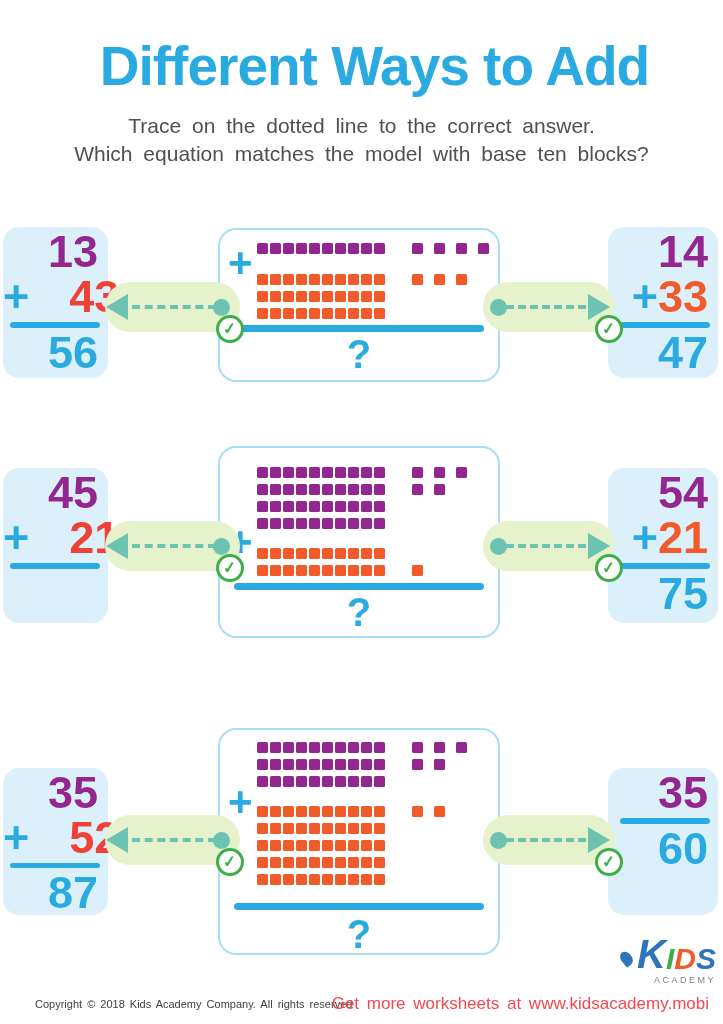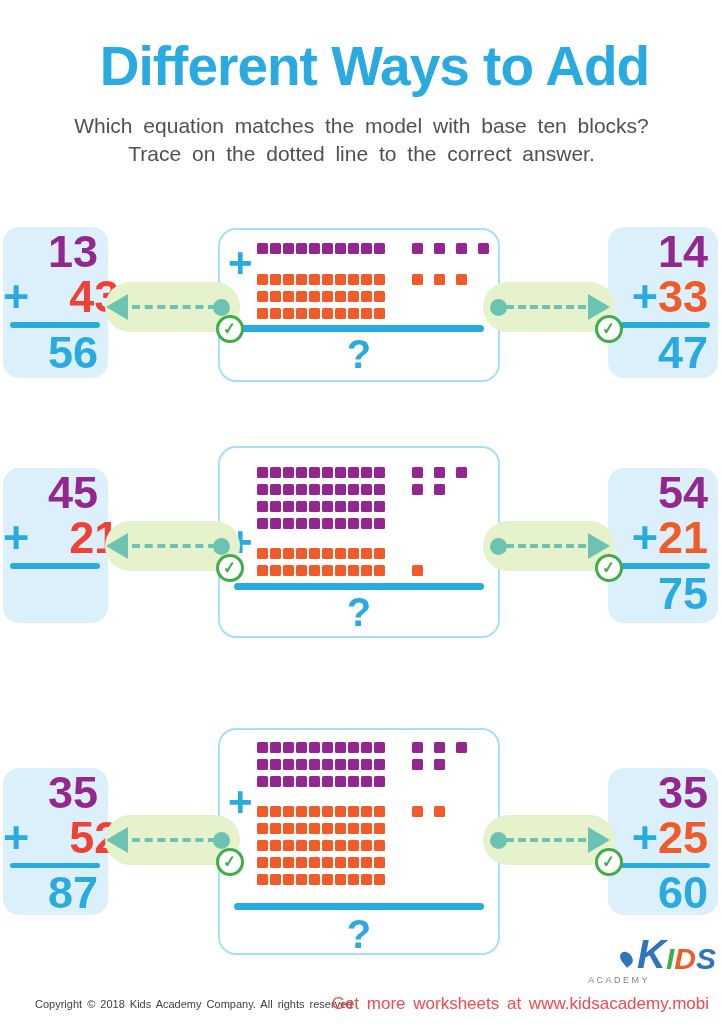--- a/index.html
+++ b/index.html
@@ -79,34 +79,34 @@
   
   .logo{position:absolute;left:588px;top:934px;width:128px;height:56px;}
   .logo-word{display:flex;align-items:flex-end;justify-content:flex-end;font-weight:bold;
              font-style:italic;line-height:1;}
   .logo-drop{width:11px;height:15px;background:var(--logo-blue);border-radius:50% 50% 50% 0;
              transform:rotate(-40deg);margin:0 5px 8px 0;}
   .logo-k{color:var(--logo-blue);font-size:40px;}
   .logo-i{color:var(--check-green);font-size:30px;}
   .logo-d{color:var(--orange);font-size:30px;}
   .logo-s{color:var(--logo-blue);font-size:30px;}
-  .logo-academy{color:#808285;font-size:9px;letter-spacing:2.5px;
+  .logo-academy{text-align:right;color:#808285;font-size:9px;letter-spacing:2.5px;
                 font-style:normal;margin-top:1px;}
   .copyright{position:absolute;left:35px;top:998px;font-size:11px;color:#414042;word-spacing:2px;}
   .promo{position:absolute;right:14px;top:994px;font-size:17px;color:var(--footer-red);word-spacing:3px;}
 </style>
 </head>
 <body>
 
 <div class="page">
 
   <div class="title">Different Ways to Add</div>
   <div class="subtitle">
+    <div>Trace on the dotted line to the correct answer.</div>
     <div>Which equation matches the model with base ten blocks?</div>
-    <div>Trace on the dotted line to the correct answer.</div>
   </div>
 
   <div class="row r1">
     <div class="pill pill-left"></div>
     <div class="pill pill-right"></div>
 
     <div class="eq-box eq-left">
       <div class="eq-num eq-a1">13</div>
       <div class="eq-num"><span class="eq-plus">+</span><span class="eq-a2-red">43</span></div>
       <div class="eq-underline"></div>
@@ -484,21 +484,20 @@
               </div>
             </div>
           </div>
       </div>
       <div class="model-line"></div>
       <div class="qmark">?</div>
     </div>
 
     <div class="eq-box eq-right">
       <div class="eq-num eq-a1">35</div>
-      <div class="eq-num"><span class="eq-plus">+</span><span class="eq-a2-orange">25</span></div>
       <div class="eq-underline"></div>
       <div class="eq-num eq-sum">60</div>
     </div>
 
     <div class="dash dash-left"></div>
     <div class="tri tri-left"></div>
     <div class="dot dot-left"></div>
     <div class="dash dash-right"></div>
     <div class="tri tri-right"></div>
     <div class="dot dot-right"></div>

